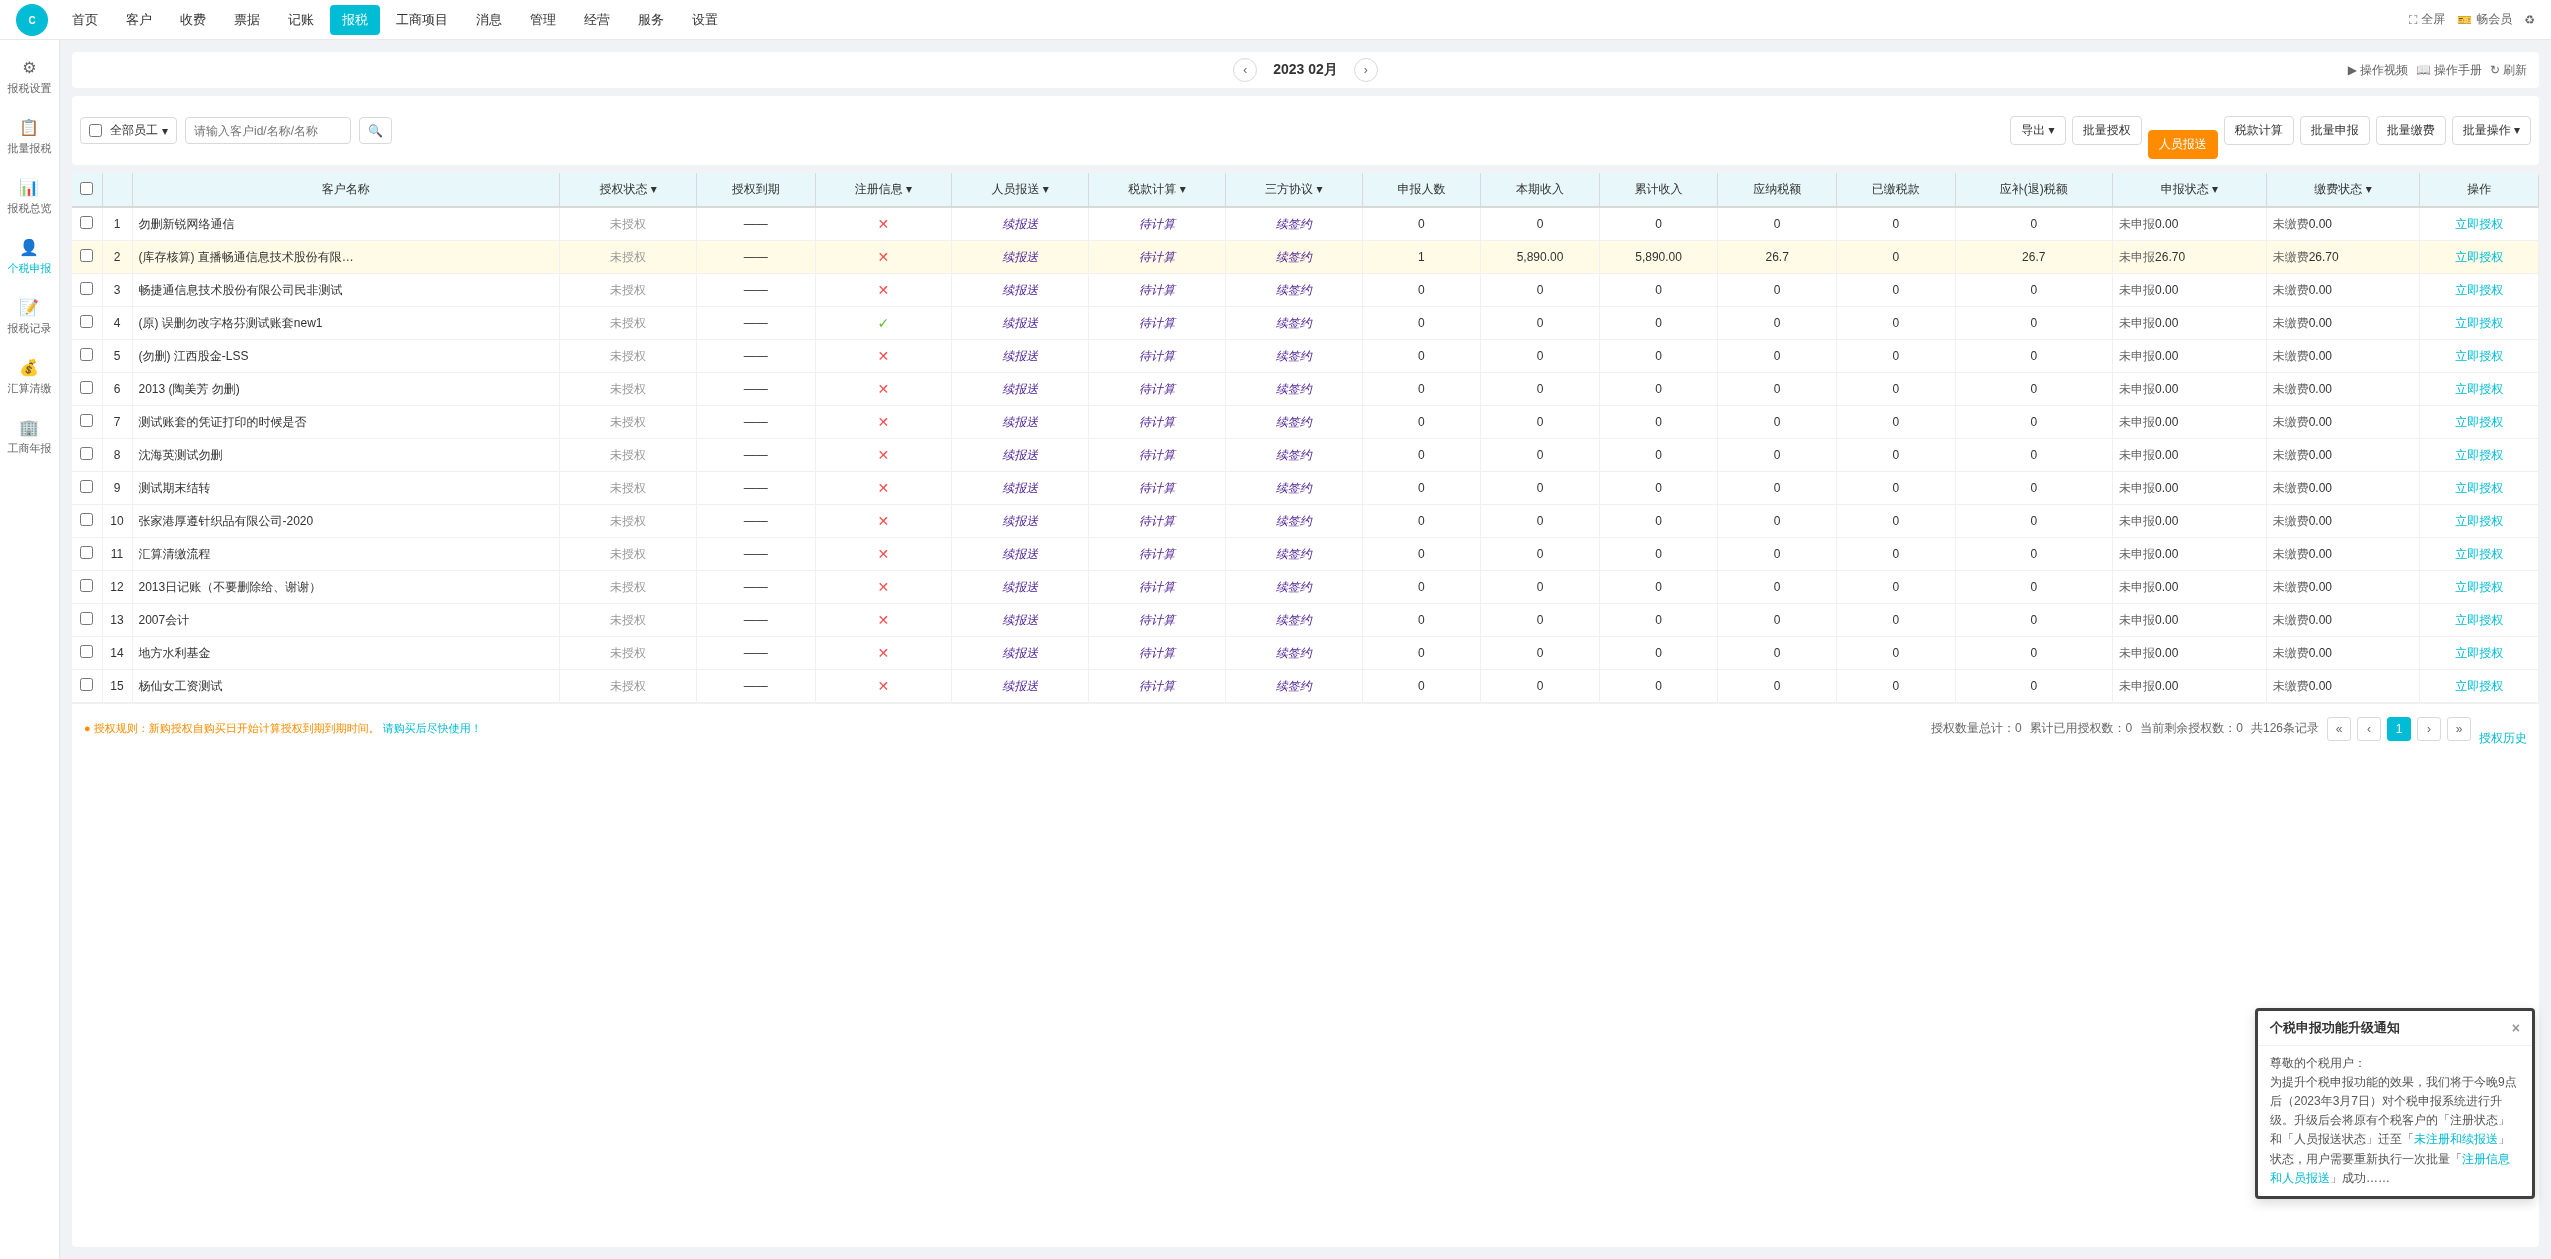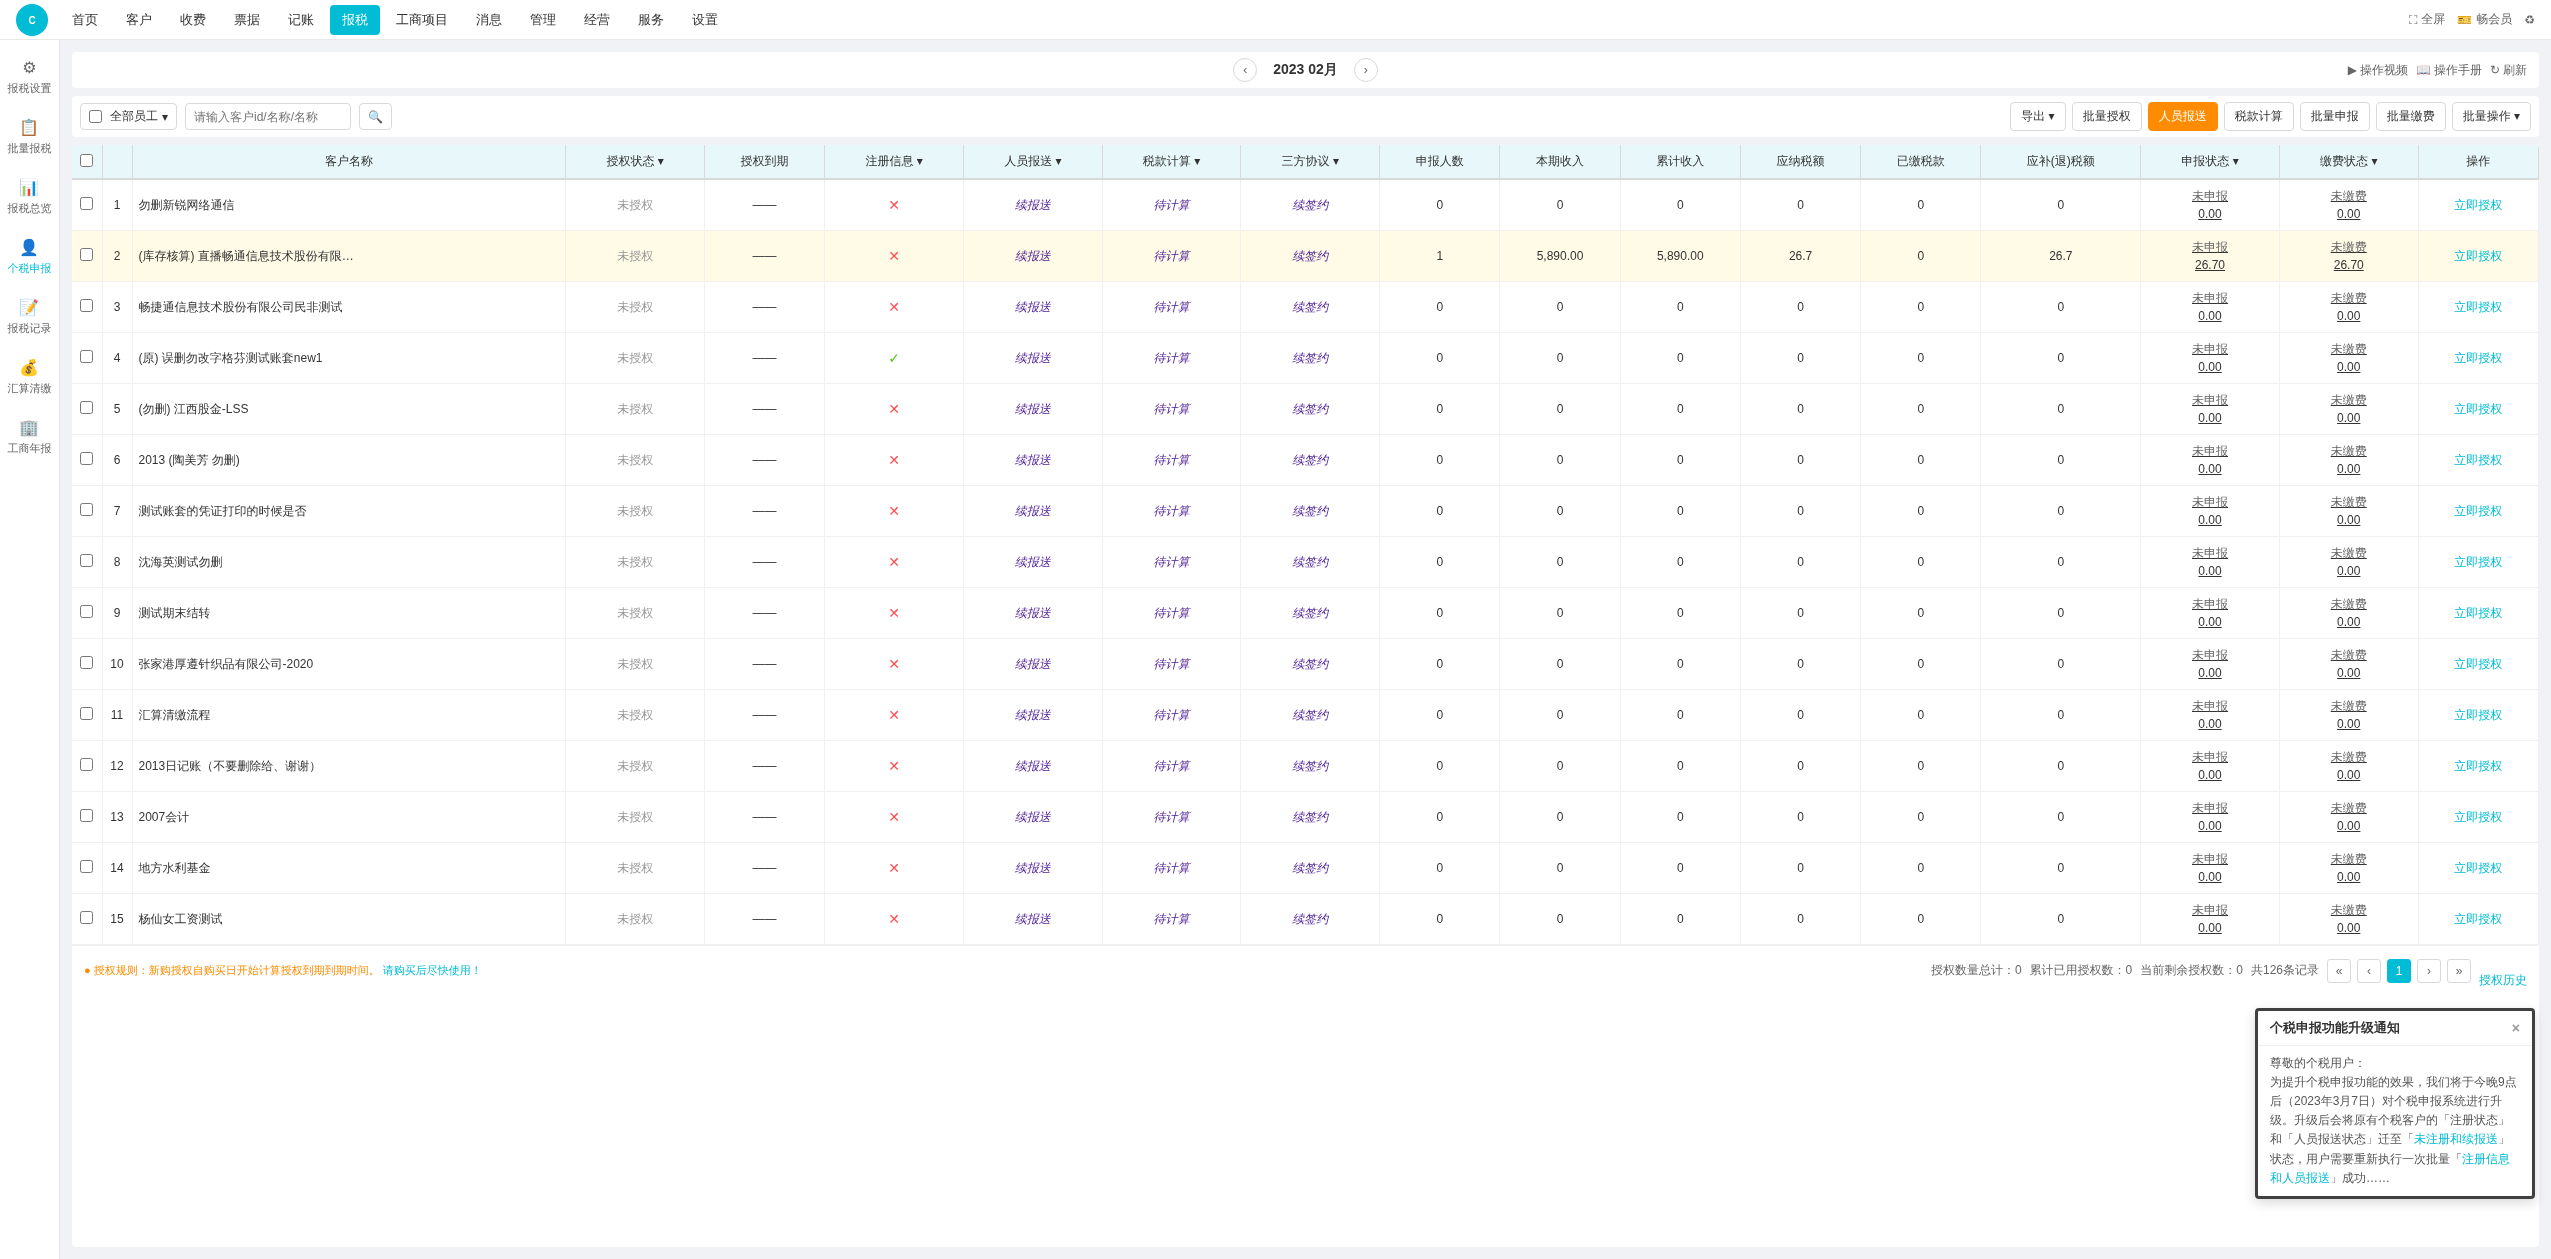--- a/index.html
+++ b/index.html
@@ -219,20 +219,21 @@
       font-size: 12px;
       border: 1px solid #d9d9d9;
       background: #fff;
       color: #333;
       white-space: nowrap;
     }
     .btn-primary {
       background: #ff8c00;
       color: #fff;
       border-color: #ff8c00;
+      margin-top: 28px;
     }
 
     
     .table-container {
       flex: 1;
       overflow: auto;
       background: #fff;
       border-radius: 4px;
     }
     table {
@@ -281,24 +282,23 @@
     .icon-circle-check { color: #52c41a; font-size: 14px; }
     .action-btn {
       color: #00bcd4;
       cursor: pointer;
       background: none;
       border: none;
       font-size: 12px;
     }
     .status-two-line {
       display: flex;
-      flex-direction: column;
+      flex-direction: row;
       align-items: center;
       line-height: 1.5;
-      text-decoration: underline;
     }
     .status-unsub { color: #666; }
     .status-unfee { color: #666; }
 
     
     .table-footer {
       display: flex;
       align-items: center;
       padding: 6px 12px;
       background: #fff;

